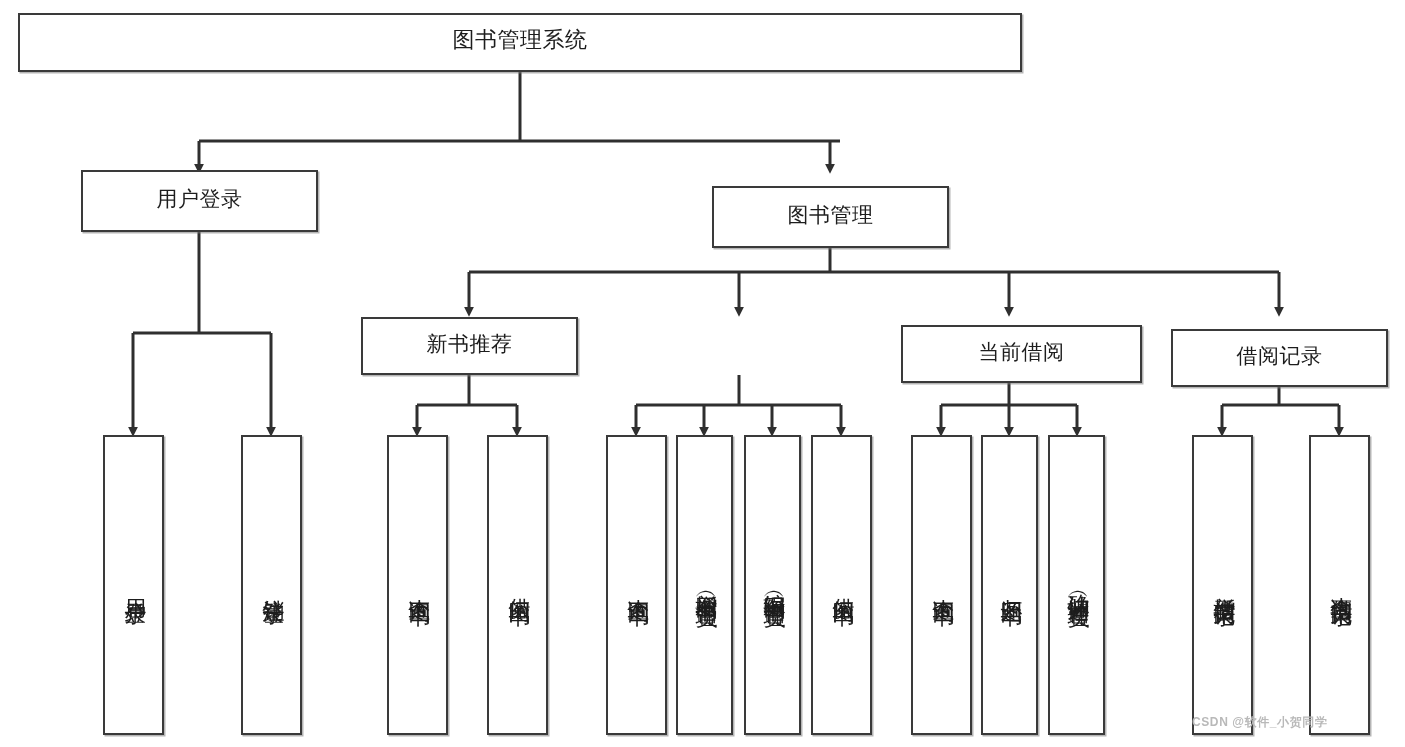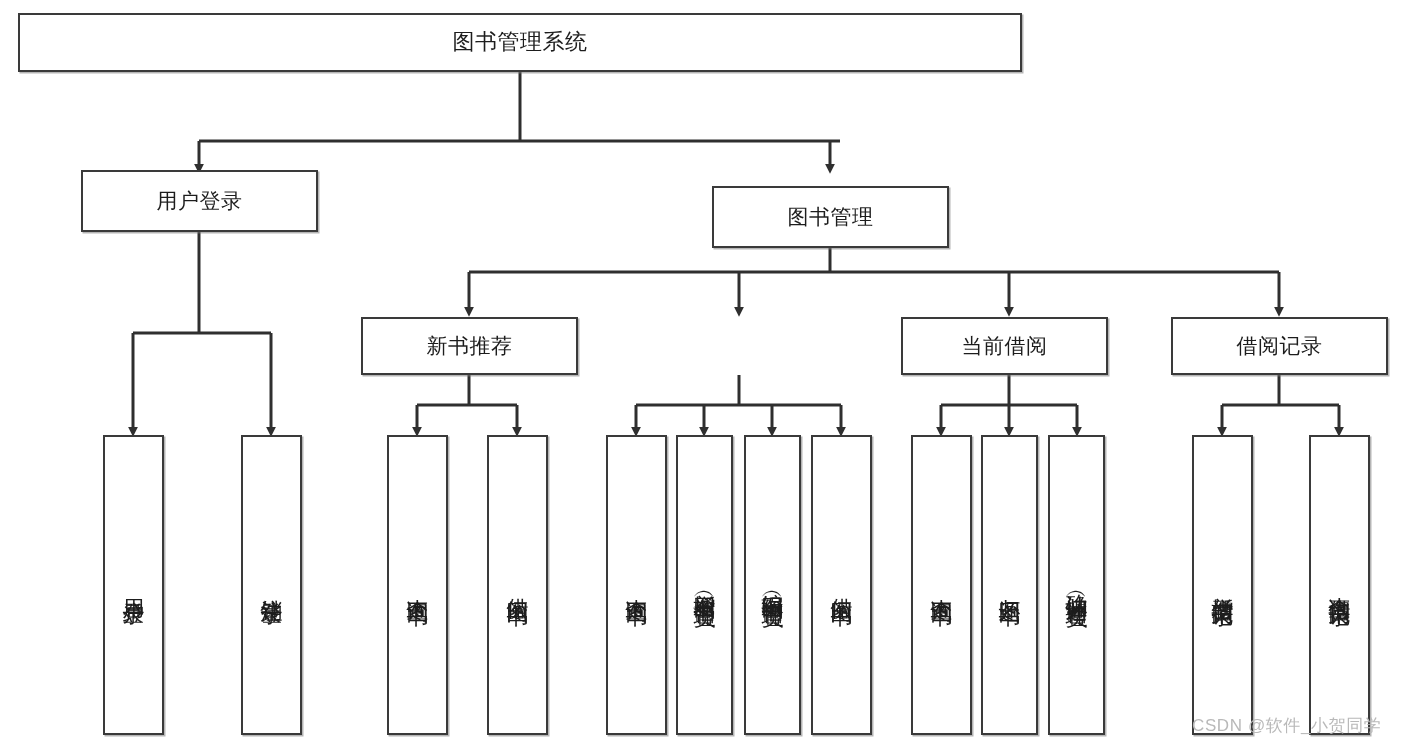--- a/index.html
+++ b/index.html
@@ -37,41 +37,43 @@
     justify-content: center;
     z-index: 2;
   }
   .node .label {
     color: #1d1d1d;
     font-size: 21px;
     line-height: 1.28;
     letter-spacing: 0.5px;
     text-align: right;
     white-space: nowrap;
+    font-family: Liberation Mono, monospace;
   }
   .node.vert .label {
     writing-mode: vertical-rl;
     text-orientation: mixed;
     font-size: 22px;
     line-height: 1.18;
     letter-spacing: 2px;
     white-space: normal;
     max-height: 100%;
   }
   .node.root .label { font-size: 22px; }
   .node.level2 .label { font-size: 21px; }
 
   .watermark {
     position: absolute;
     color: #b9b9b9;
-    font-size: 17px;
+    font-size: 12px;
     letter-spacing: 0.6px;
     white-space: nowrap;
     z-index: 5;
     pointer-events: none;
+    font-weight: bold;
   }
 </style>
 </head>
 <body>
 
 <div id="canvas">
 
   <svg class="edges" viewBox="0 0 1405 747" xmlns="http://www.w3.org/2000/svg">
     <defs>
       <marker id="ah" markerWidth="11" markerHeight="11" refX="1.2" refY="5" orient="auto" markerUnits="userSpaceOnUse">
@@ -132,25 +134,25 @@
 
   <div class="node level2" style="left:712px; top:170px; width:237px; height:62px;margin-top:16px;">
     <span class="label">图书管理</span>
   </div>
 
   <div class="node level3" style="left:361px; top:317px; width:217px; height:58px;">
     <span class="label">新书推荐</span>
   </div>
 
 
-  <div class="node level3" style="left:901px; top:317px; width:207px; height:58px;">
+  <div class="node level3" style="left:901px; top:325px; width:241px; height:58px;">
     <span class="label">当前借阅</span>
   </div>
 
-  <div class="node level3" style="left:1171px; top:317px; width:217px; height:58px;">
+  <div class="node level3" style="left:1171px; top:329px; width:217px; height:58px;">
     <span class="label">借阅记录</span>
   </div>
 
   <div class="node vert" style="left:103px; top:435px; width:61px; height:300px;">
     <span class="label">用户登录</span>
   </div>
 
   <div class="node vert" style="left:241px; top:435px; width:61px; height:300px;">
     <span class="label">注销登录</span>
   </div>

